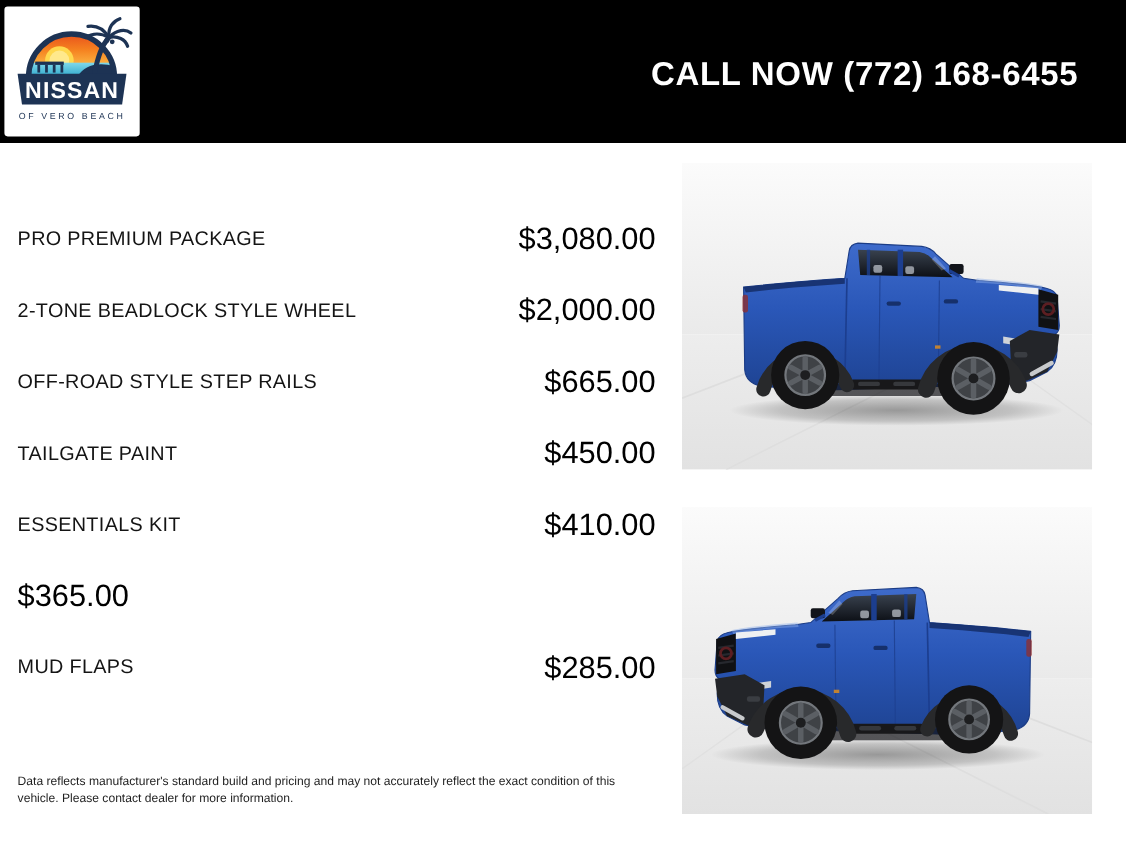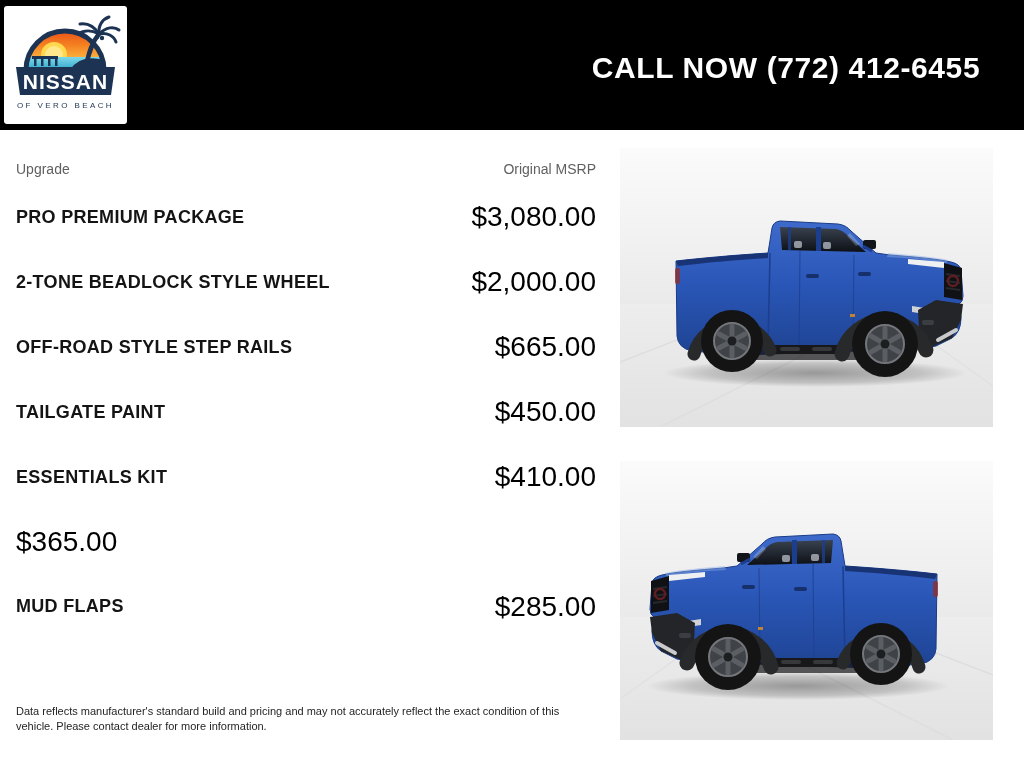--- a/index.html
+++ b/index.html
@@ -14,21 +14,21 @@
   .phone { position:absolute; left:786px; top:52px; transform:translateX(-50%);
            color:#fff; font-size:30px; font-weight:bold; letter-spacing:.6px;
            white-space:nowrap; line-height:32px; }
 
   
   .thead { position:absolute; left:16px; top:161px; width:580px;
            display:flex; justify-content:space-between;
            font-size:14px; color:#606060; }
   .list  { position:absolute; left:16px; top:185px; width:580px; }
   .row   { height:64.9px; display:flex; justify-content:space-between; align-items:center; }
-  .u-name  { font-size:18px; color:#141414; letter-spacing:.3px;font-weight:bold; }
+  .u-name  { font-size:18px; color:#141414; letter-spacing:.3px; }
   .u-price { font-size:28px; font-weight:normal; color:#000; }
 
   .disclaimer { position:absolute; left:16px; top:704px; width:582px;
                 font-size:11px; color:#1f1f1f; line-height:1.32; }
 
   
   .photo { position:absolute; left:620px; width:373px; height:279px; overflow:hidden; }
   .photo-1 { top:148px; }
   .photo-2 { top:461px; }
   .photo svg { display:block; }
@@ -78,27 +78,23 @@
           <path d="M95 28 C102 21 110 20 115 24" stroke-width="3"></path>
           <path d="M95 28 C103 26 110 30 112 36" stroke-width="3"></path>
         </g>
         <circle cx="93" cy="31" r="2.2" fill="#1d3354"></circle>
         <circle cx="98" cy="32" r="2.2" fill="#1d3354"></circle>
         <polygon points="12,61 111,61 107,89 16,89" fill="#1d3354"></polygon>
         <text x="61.5" y="83" text-anchor="middle" font-family="'Liberation Sans',sans-serif" font-size="21" font-weight="bold" fill="#ffffff" letter-spacing="1">NISSAN</text>
         <text x="61.5" y="102" text-anchor="middle" font-family="'Liberation Sans',sans-serif" font-size="8" fill="#1d3354" letter-spacing="2.4">OF VERO BEACH</text>
       </svg>
     </div>
-    <div class="phone">CALL NOW (772) 412-6455</div>
-  </div>
-
-  <div class="thead">
-    <span>Upgrade</span>
-    <span>Original MSRP</span>
-  </div>
+    <div class="phone">CALL NOW (772) 168-6455</div>
+  </div>
+
 
   <div class="list">
     <div class="row">
       <span class="u-name">PRO PREMIUM PACKAGE</span>
       <span class="u-price">$3,080.00</span>
     </div>
     <div class="row">
       <span class="u-name">2-TONE BEADLOCK STYLE WHEEL</span>
       <span class="u-price">$2,000.00</span>
     </div>

